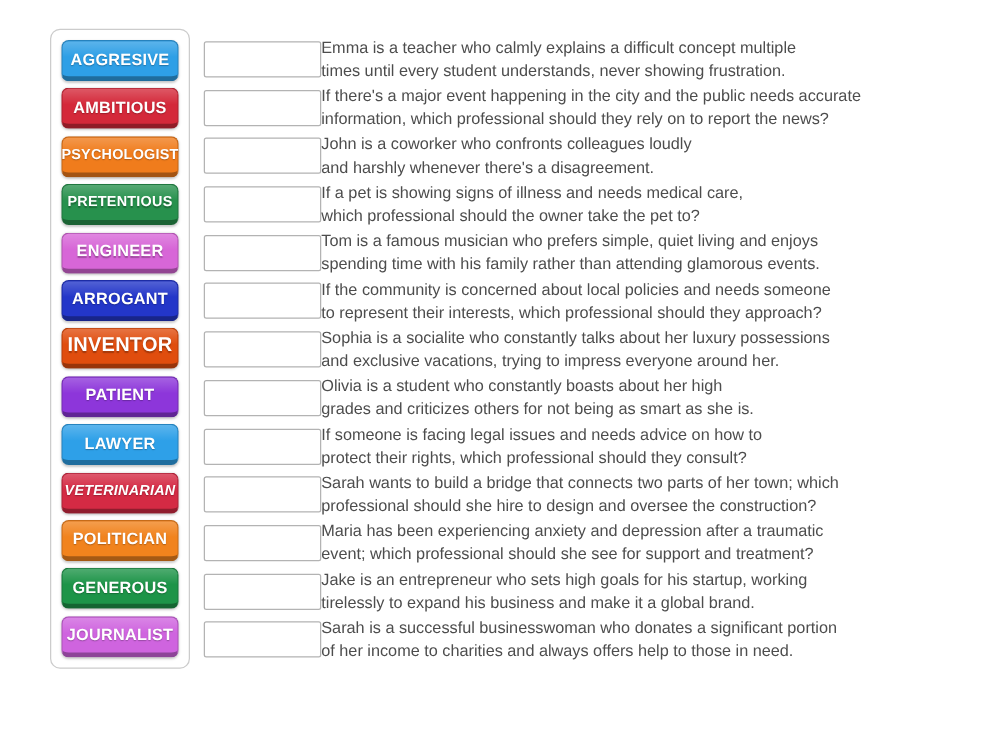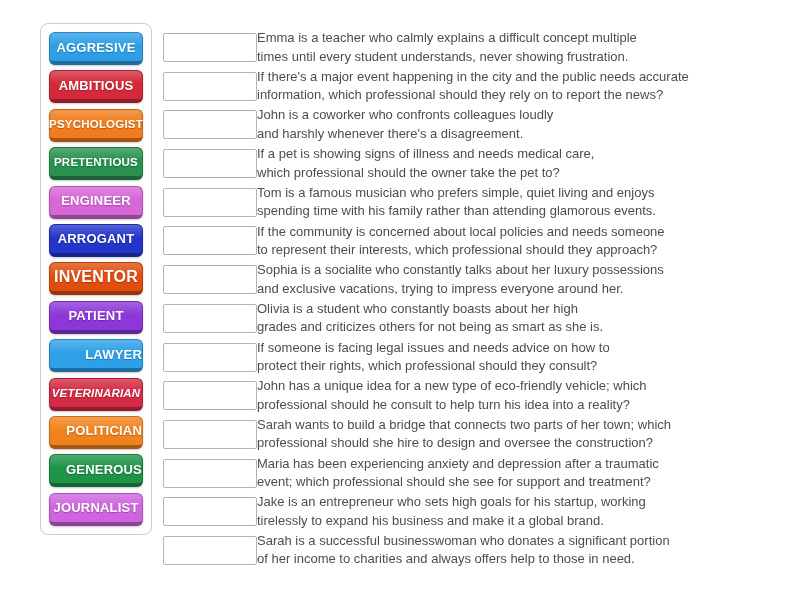--- a/index.html
+++ b/index.html
@@ -96,30 +96,30 @@
   </div>
       <div class="word-tile" style="background-color: rgb(35, 54, 201); border-width: 1px 1px 4px; border-style: solid; border-color: rgb(29, 44, 165) rgb(29, 44, 165) rgb(24, 37, 137); border-image: initial; color: rgb(255, 255, 255);">
     <span class="word-label" style="font-size: 13px;">ARROGANT</span>
   </div>
       <div class="word-tile" style="background-color: rgb(224, 77, 14); border-width: 1px 1px 4px; border-style: solid; border-color: rgb(184, 63, 11) rgb(184, 63, 11) rgb(152, 52, 10); border-image: initial; color: rgb(255, 255, 255);">
     <span class="word-label" style="font-size: 16px;">INVENTOR</span>
   </div>
       <div class="word-tile" style="background-color: rgb(141, 54, 218); border-width: 1px 1px 4px; border-style: solid; border-color: rgb(116, 44, 179) rgb(116, 44, 179) rgb(96, 37, 148); border-image: initial; color: rgb(255, 255, 255);">
     <span class="word-label" style="font-size: 13px;">PATIENT</span>
   </div>
-      <div class="word-tile" style="background-color: rgb(46, 160, 232); border-width: 1px 1px 4px; border-style: solid; border-color: rgb(38, 131, 190) rgb(38, 131, 190) rgb(31, 109, 158); border-image: initial; color: rgb(255, 255, 255); justify-content: flex-end;">
+      <div class="word-tile" style="background-color: rgb(46, 160, 232); border-width: 1px 1px 4px; border-style: solid; border-color: rgb(38, 131, 190) rgb(38, 131, 190) rgb(31, 109, 158); border-image: initial; color: rgb(255, 255, 255);">
     <span class="word-label" style="font-size: 13px;">LAWYER</span>
   </div>
       <div class="word-tile" style="background-color: rgb(212, 42, 68); border-width: 1px 1px 4px; border-style: solid; border-color: rgb(174, 34, 56) rgb(174, 34, 56) rgb(144, 29, 46); border-image: initial; color: rgb(255, 255, 255); font-style: italic;">
     <span class="word-label" style="font-size: 11.5px;">VETERINARIAN</span>
   </div>
-      <div class="word-tile" style="background-color: rgb(241, 131, 29); border-width: 1px 1px 4px; border-style: solid; border-color: rgb(198, 107, 24) rgb(198, 107, 24) rgb(164, 89, 20); border-image: initial; color: rgb(255, 255, 255); justify-content: flex-end;">
+      <div class="word-tile" style="background-color: rgb(241, 131, 29); border-width: 1px 1px 4px; border-style: solid; border-color: rgb(198, 107, 24) rgb(198, 107, 24) rgb(164, 89, 20); border-image: initial; color: rgb(255, 255, 255);">
     <span class="word-label" style="font-size: 13px;">POLITICIAN</span>
   </div>
-      <div class="word-tile" style="background-color: rgb(29, 148, 72); border-width: 1px 1px 4px; border-style: solid; border-color: rgb(24, 121, 59) rgb(24, 121, 59) rgb(20, 101, 49); border-image: initial; color: rgb(255, 255, 255); justify-content: flex-end;">
+      <div class="word-tile" style="background-color: rgb(29, 148, 72); border-width: 1px 1px 4px; border-style: solid; border-color: rgb(24, 121, 59) rgb(24, 121, 59) rgb(20, 101, 49); border-image: initial; color: rgb(255, 255, 255);">
     <span class="word-label" style="font-size: 13px;">GENEROUS</span>
   </div>
       <div class="word-tile" style="background-color: rgb(207, 100, 223); border-width: 1px 1px 4px; border-style: solid; border-color: rgb(170, 82, 183) rgb(170, 82, 183) rgb(141, 68, 152); border-image: initial; color: rgb(255, 255, 255);">
     <span class="word-label" style="font-size: 13px;">JOURNALIST</span>
   </div>
     </div>
   <div class="rows-area" id="rowsArea" style="color: rgb(77, 77, 77);">
       <div class="match-row">
     <div class="drop-slot" style="border-color: rgb(179, 179, 179);"></div>
     <div class="clue">Emma is a teacher who calmly explains a difficult concept multiple
@@ -160,25 +160,20 @@
     <div class="clue">Olivia is a student who constantly boasts about her high
 grades and criticizes others for not being as smart as she is.</div>
   </div>
       <div class="match-row">
     <div class="drop-slot" style="border-color: rgb(179, 179, 179);"></div>
     <div class="clue">If someone is facing legal issues and needs advice on how to
 protect their rights, which professional should they consult?</div>
   </div>
       <div class="match-row">
     <div class="drop-slot" style="border-color: rgb(179, 179, 179);"></div>
-    <div class="clue">John has a unique idea for a new type of eco-friendly vehicle; which
-professional should he consult to help turn his idea into a reality?</div>
-  </div>
-      <div class="match-row">
-    <div class="drop-slot" style="border-color: rgb(179, 179, 179);"></div>
     <div class="clue">Sarah wants to build a bridge that connects two parts of her town; which
 professional should she hire to design and oversee the construction?</div>
   </div>
       <div class="match-row">
     <div class="drop-slot" style="border-color: rgb(179, 179, 179);"></div>
     <div class="clue">Maria has been experiencing anxiety and depression after a traumatic
 event; which professional should she see for support and treatment?</div>
   </div>
       <div class="match-row">
     <div class="drop-slot" style="border-color: rgb(179, 179, 179);"></div>

